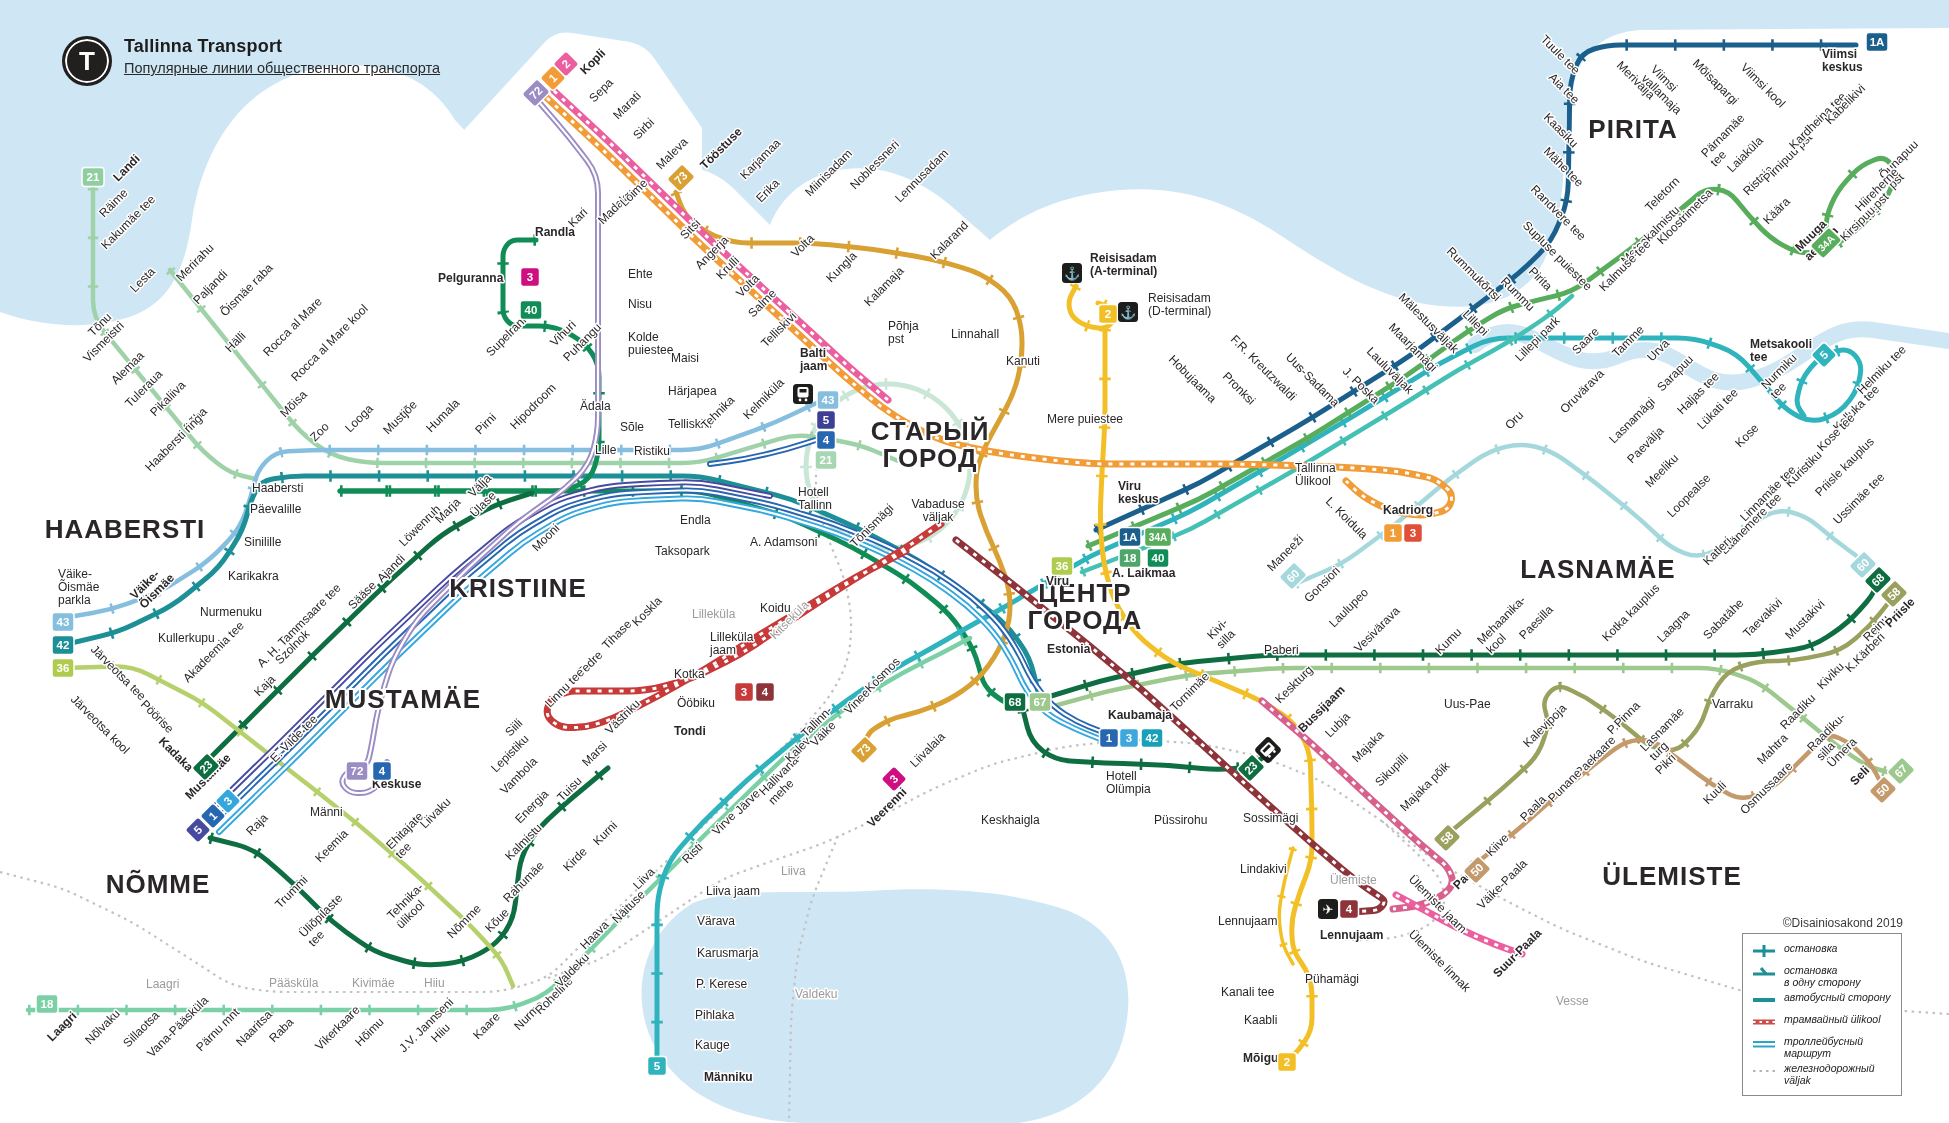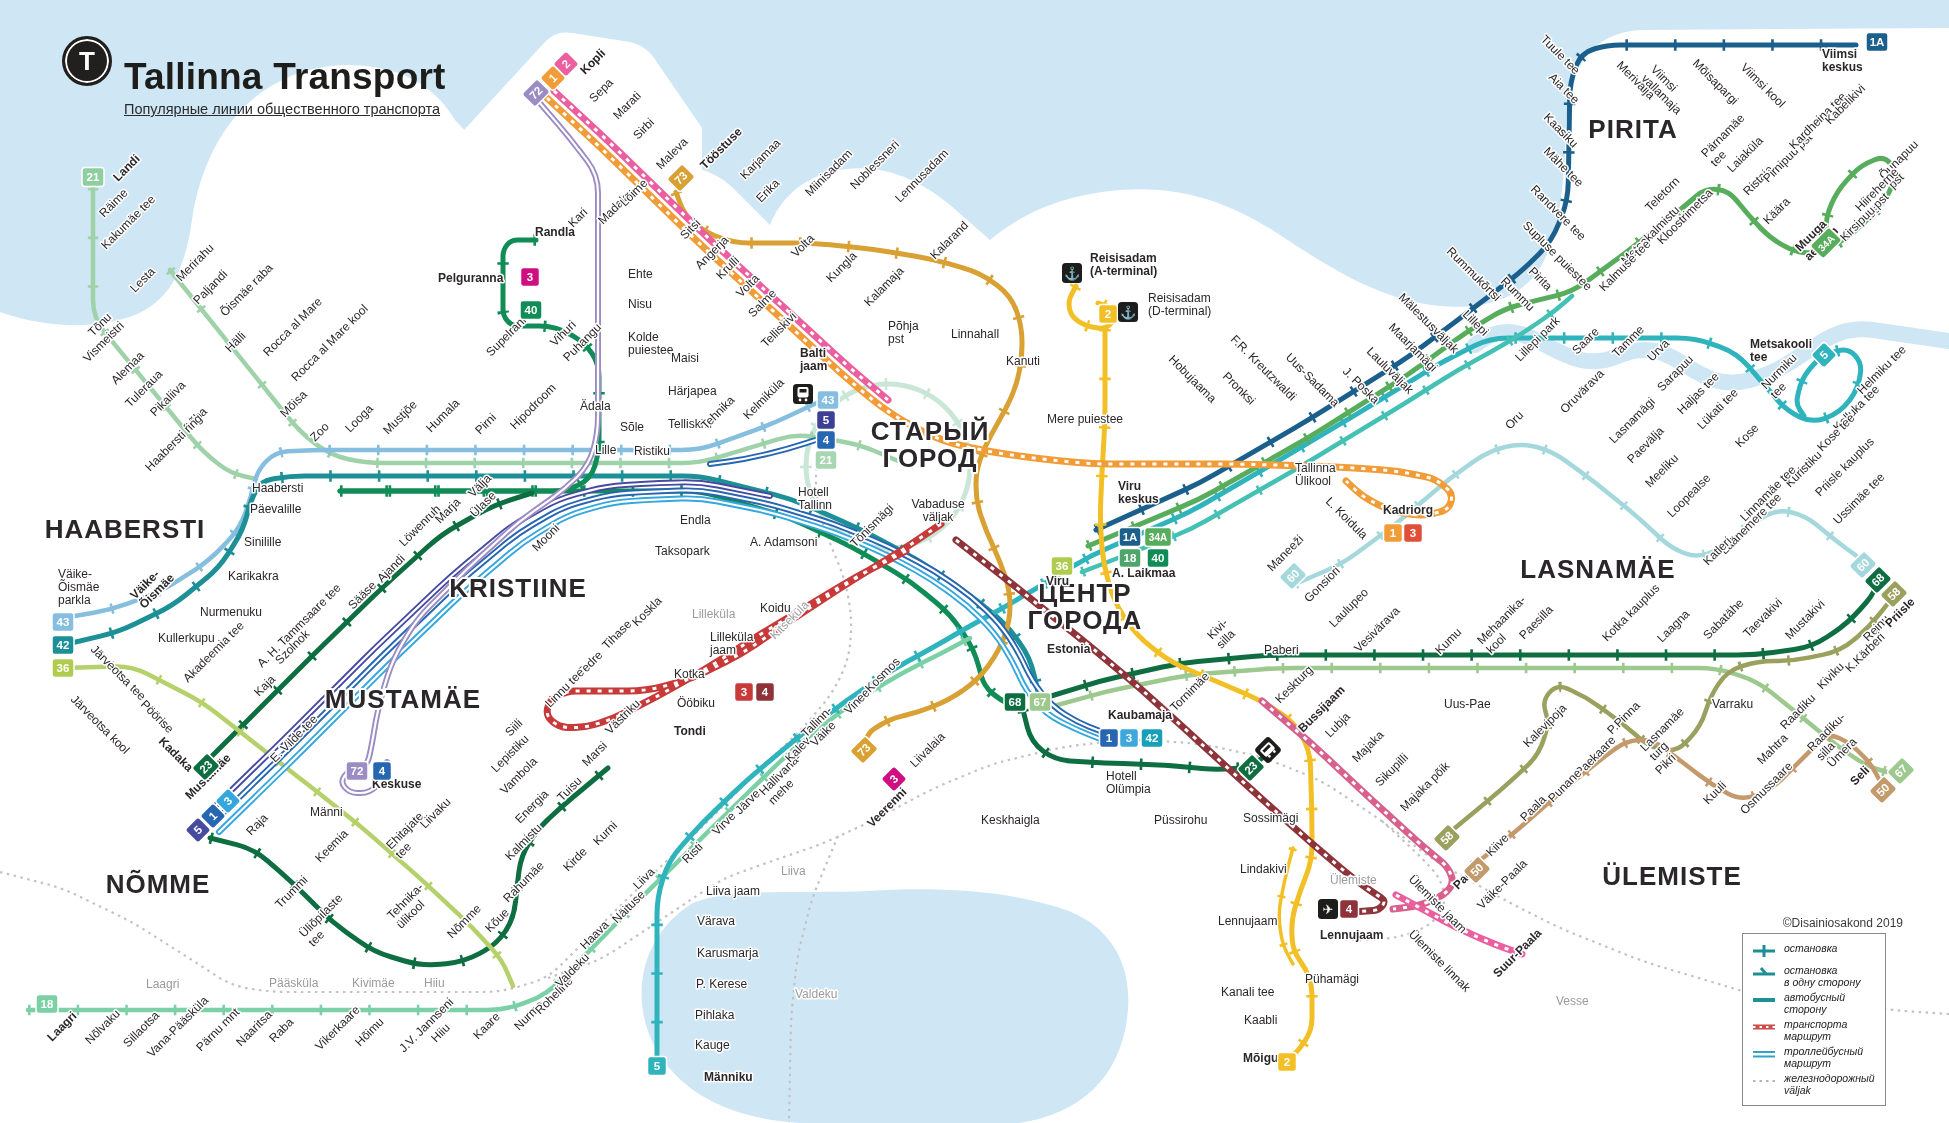--- a/index.html
+++ b/index.html
@@ -1,24 +1,24 @@
 <!DOCTYPE html>
 <html><head>
 <meta charset="utf-8">
 <style>
   html,body{margin:0;padding:0;background:#fff;}
   body{width:1949px;height:1123px;overflow:hidden;font-family:"Liberation Sans",sans-serif;}
   #stage{position:relative;width:1949px;height:1123px;background:#fff;}
   #map-svg{position:absolute;left:0;top:0;}
   #header{position:absolute;left:62px;top:36px;display:flex;align-items:flex-start;gap:12px;}
   #logo{width:44px;height:44px;border-radius:50%;background:#221f1f;color:#fff;display:flex;align-items:center;justify-content:center;font-weight:bold;font-size:26px;border:3px solid #221f1f;box-shadow:inset 0 0 0 2px #fff;}
-  #titles .t1{font-size:37px;font-weight:bold;color:#1d1d1b;letter-spacing:.2px;margin-top:20px;}
+  #titles .t1{font-size:18px;font-weight:bold;color:#1d1d1b;letter-spacing:.2px;}
   #titles .t2{font-size:14.5px;color:#2a2a2a;margin-top:3px;text-decoration:underline;}
   #copyright{position:absolute;right:46px;top:916px;font-size:12px;color:#3a3a3a;text-align:right;}
-  #legend{position:absolute;left:1742px;top:933px;width:144px;background:#fff;border:1px solid #8a8a8a;padding:8px 8px 6px 8px;box-sizing:border-box;}
+  #legend{position:absolute;left:1742px;top:933px;width:160px;background:#fff;border:1px solid #8a8a8a;padding:8px 8px 6px 8px;box-sizing:border-box;}
   .lg-row{display:flex;align-items:flex-start;gap:7px;margin-bottom:3px;}
   .lg-ic{flex:0 0 26px;margin-top:1px;}
   .lg-tx{font-size:10.5px;font-style:italic;color:#222;line-height:12px;white-space:pre-line;}
   text{font-family:"Liberation Sans",sans-serif;}
 </style>
 </head>
 <body>
 
 <div id="stage">
   <svg id="map-svg" width="1949" height="1123" viewBox="0 0 1949 1123">
@@ -1399,21 +1399,21 @@
         <span class="lg-ic"><svg width="26" height="13">
             <line x1="2" y1="7" x2="24" y2="7" stroke="#1d8f96" stroke-width="4"></line>
           </svg></span>
         <span class="lg-tx">автобусный сторону</span>
       </div>
       <div class="lg-row">
         <span class="lg-ic"><svg width="26" height="13">
             <line x1="2" y1="7" x2="24" y2="7" stroke="#cc4b4b" stroke-width="5"></line>
             <line x1="2" y1="7" x2="24" y2="7" stroke="#fff" stroke-width="2" stroke-dasharray="2.5 4"></line>
           </svg></span>
-        <span class="lg-tx">транспорта маршрут</span>
+        <span class="lg-tx">трамвайный ülikool</span>
       </div>
       <div class="lg-row">
         <span class="lg-ic"><svg width="26" height="13">
             <line x1="2" y1="5" x2="24" y2="5" stroke="#2fa3c8" stroke-width="2"></line>
             <line x1="2" y1="9.5" x2="24" y2="9.5" stroke="#2fa3c8" stroke-width="2"></line>
           </svg></span>
         <span class="lg-tx">троллейбусный
 маршрут</span>
       </div>
       <div class="lg-row">

